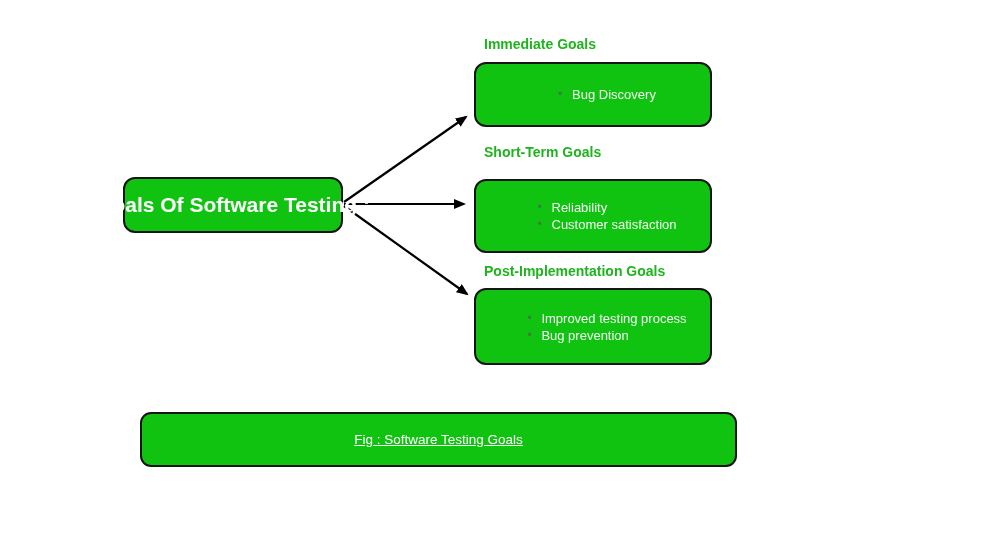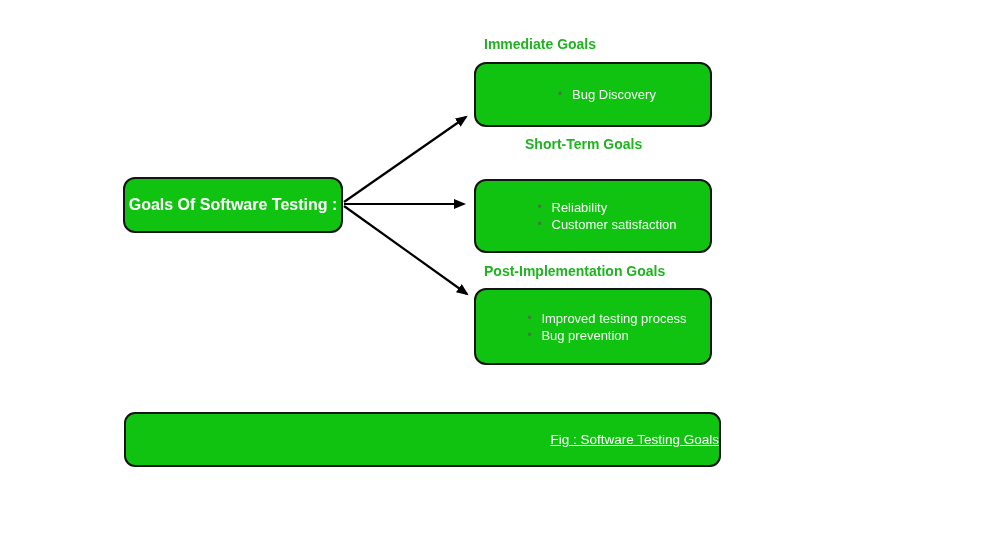--- a/index.html
+++ b/index.html
@@ -32,33 +32,33 @@
     border-radius: 12px;
   }
   .root-box {
     left: 123px; top: 177px;
     width: 220px; height: 56px;
     display: flex; align-items: center; justify-content: center;
   }
   .root-box .root-label {
     color: #ffffff;
     font-weight: bold;
-    font-size: 16px;
+    font-size: 21px;
     white-space: nowrap;
   }
   .group-heading {
     position: absolute;
     left: 484px;
     color: var(--heading-green);
     font-weight: bold;
     font-size: 14px;
     white-space: nowrap;
   }
   .h-immediate { top: 36px; }
-  .h-short     { top: 136px; margin-left: 41px; }
+  .h-short     { top: 144px; }
   .h-post      { top: 263px; }
 
   .goal-box {
     left: 474px;
     width: 238px;
     display: flex;
     flex-direction: column;
     justify-content: center;
     align-items: center;
   }
@@ -79,24 +79,24 @@
     white-space: nowrap;
   }
   .goal-box li::before {
     content: "\2022";
     position: absolute;
     left: 0;
     color: var(--bullet);
     font-size: 12px;
   }
   .caption-box {
-    left: 124px; top: 412px;
+    left: 140px; top: 412px;
     width: 597px; height: 55px;
     border-radius: 11px;
-    display: flex; align-items: center; justify-content: flex-end;
+    display: flex; align-items: center; justify-content: center;
   }
   .caption-box .caption-label {
     color: #ffffff;
     font-size: 13.5px;
     text-decoration: underline;
     white-space: nowrap;
   }
 </style>
 </head>
 <body>

